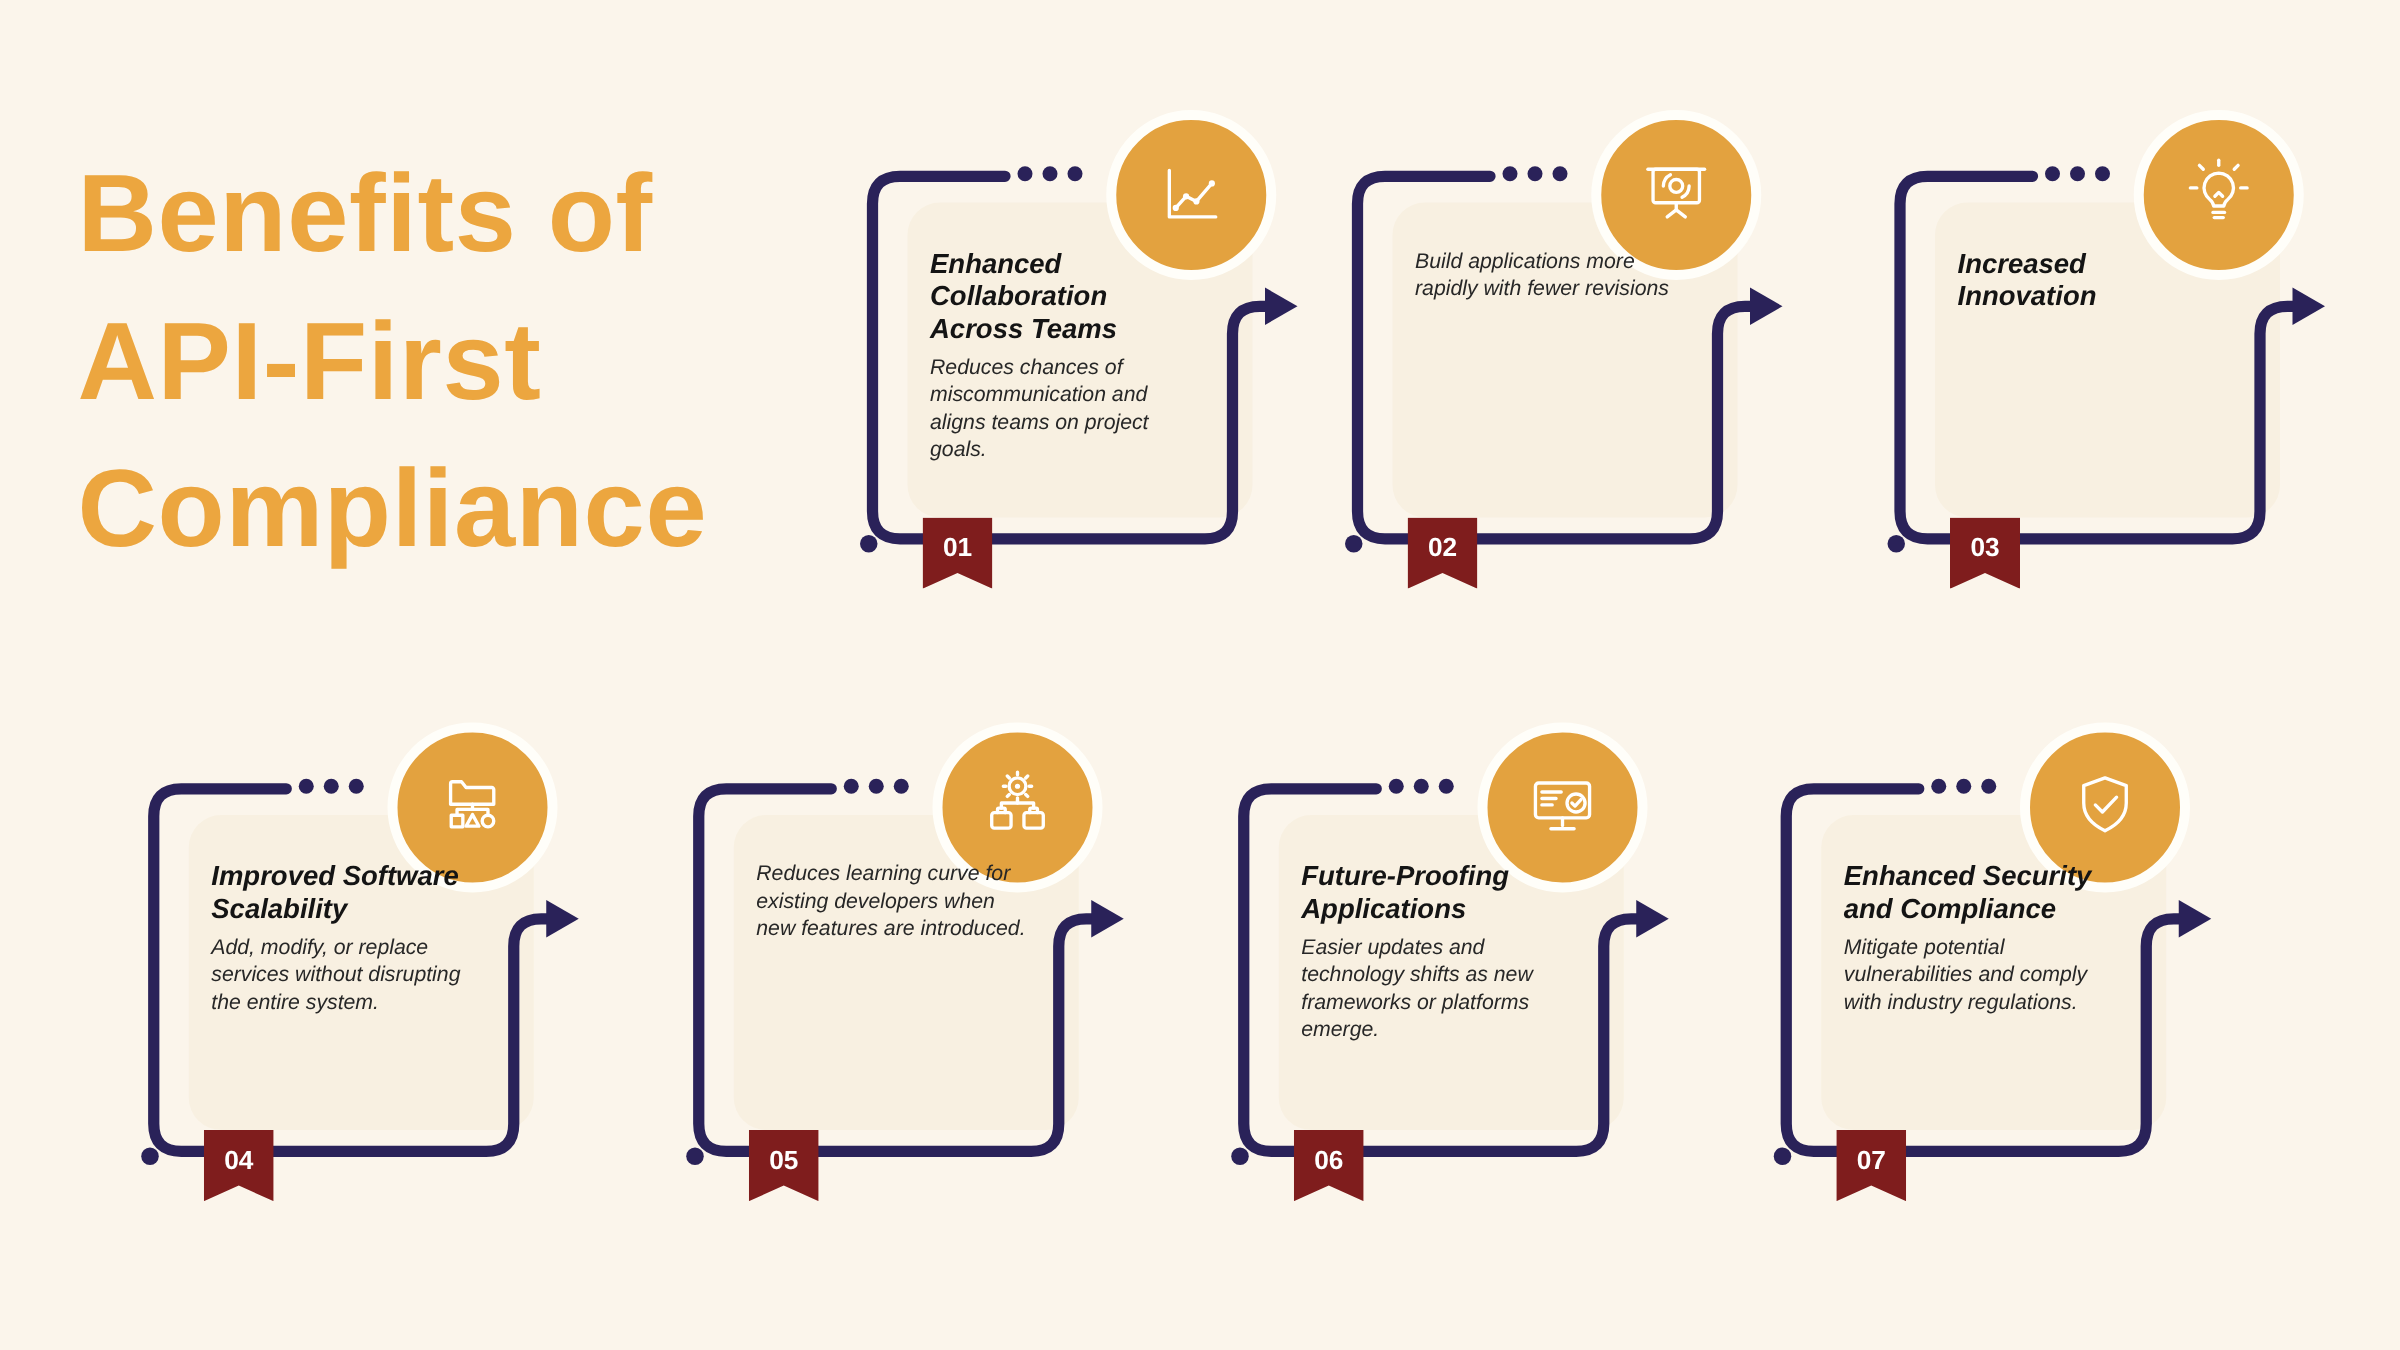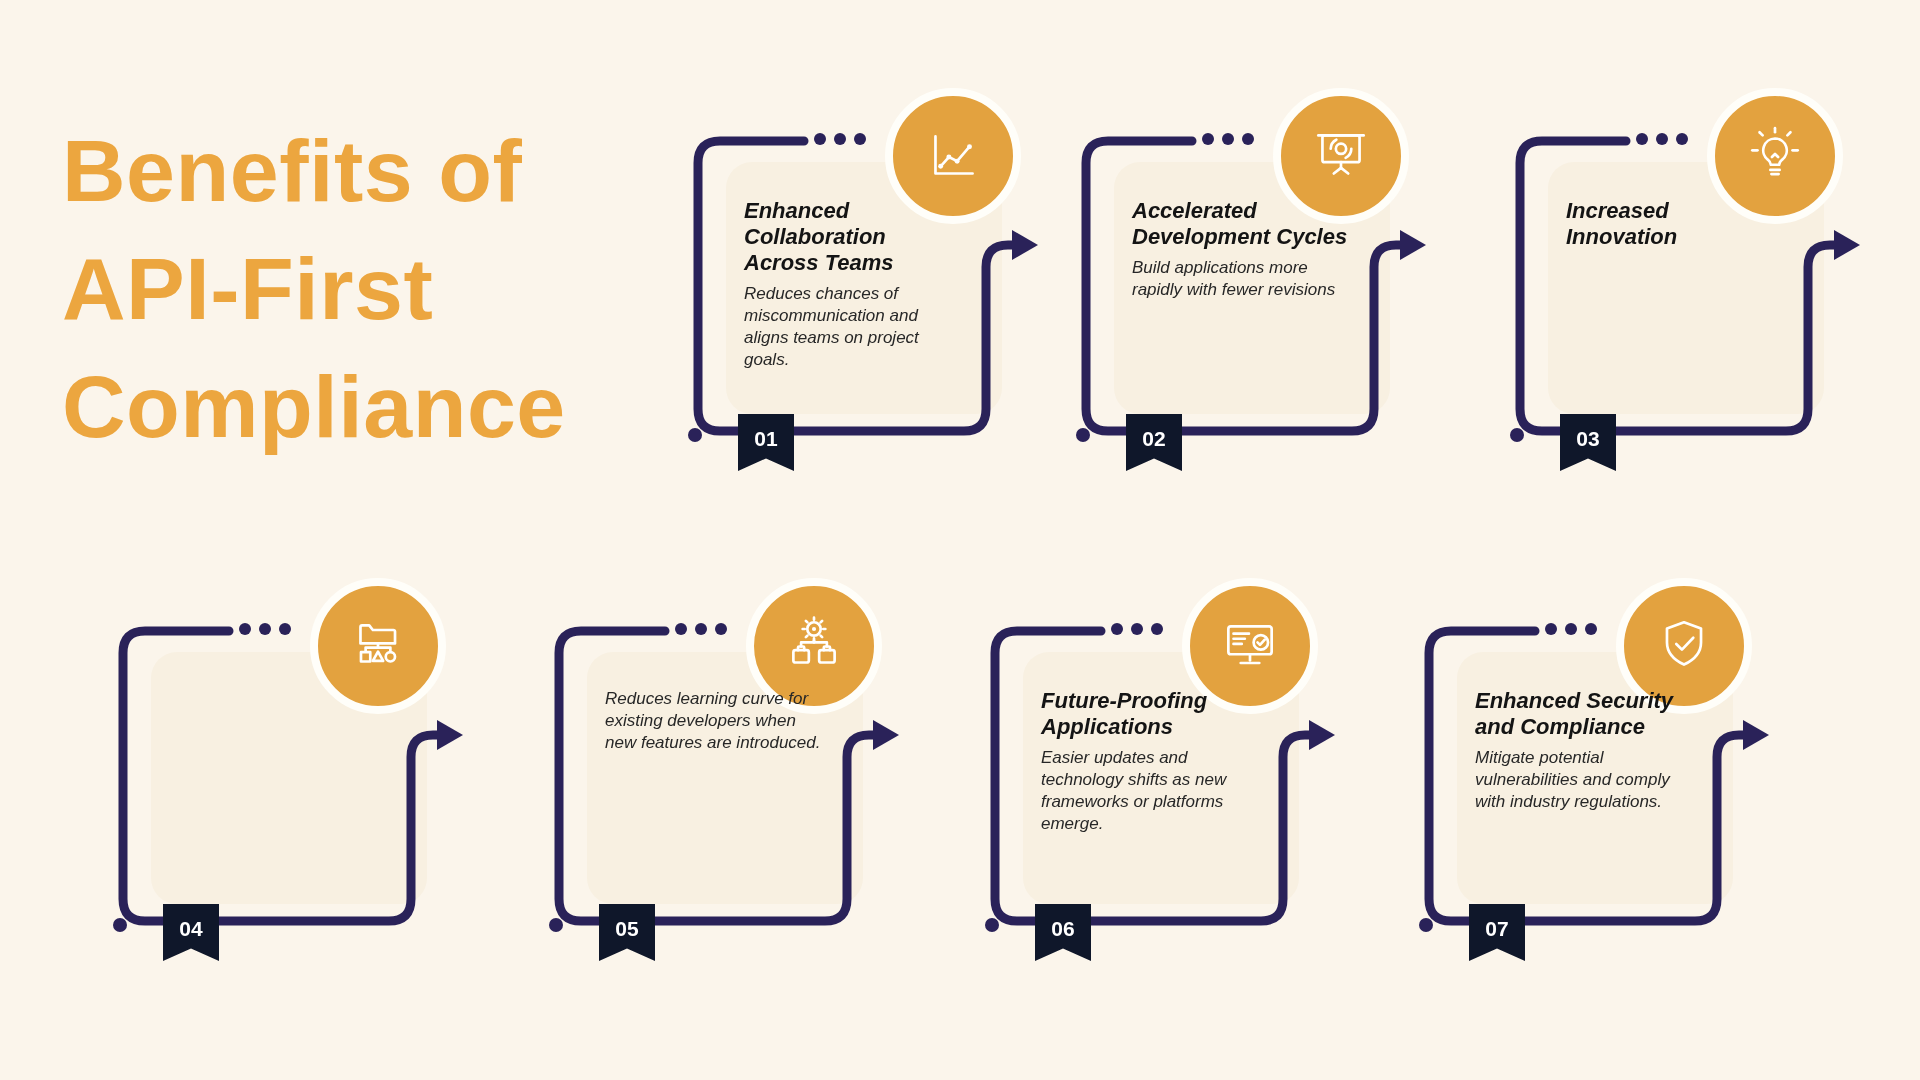--- a/index.html
+++ b/index.html
@@ -22,21 +22,21 @@
   .dots i{width:12px;height:12px;border-radius:50%;background:#2A2259;}
   .icon-circle{position:absolute;left:205px;top:12px;width:120px;height:120px;
                background:#E3A23F;border:8px solid #FFFEF9;border-radius:50%;
                display:flex;align-items:center;justify-content:center;}
   .icon-circle svg{width:66px;height:66px;stroke:#FFFFFF;fill:none;
                    stroke-width:2.6;stroke-linecap:round;stroke-linejoin:round;}
   .icon-circle svg .st-fill{fill:#FFFFFF;stroke:none;}
   .text{position:absolute;left:64px;top:122px;width:216px;font-style:italic;}
   .text h3{margin:0 0 7px 0;font-size:22px;line-height:1.18;color:#141414;font-weight:bold;}
   .text p{margin:0;font-size:17px;line-height:1.3;color:#272727;}
-  .ribbon{position:absolute;left:58px;top:338px;width:56px;height:57px;background:#0f172a;
+  .ribbon{position:absolute;left:58px;top:338px;width:56px;height:57px;background:#7f1d1d;
           clip-path:polygon(0 0,100% 0,100% 100%,50% 78%,0 100%);
           display:flex;justify-content:center;color:#FFFFFF;font-weight:bold;font-size:21px;}
   .ribbon span{margin-top:13px;}
 </style>
 </head>
 <body>
 
 <div id="canvas">
 
   <div class="main-title">
@@ -93,21 +93,20 @@
         <path d="M10 12 H54"></path>
         <rect x="14" y="12" width="36" height="26" rx="2"></rect>
         <circle cx="32" cy="25" r="5"></circle>
         <path d="M22 25 a10 10 0 0 1 5.5 -8.8"></path>
         <path d="M42 25 a10 10 0 0 1 -5.5 8.8"></path>
         <path d="M32 38 V44"></path>
         <path d="M25 49 L32 43.5 L39 49"></path>
       </svg>
     </div>
     <div class="text">
-      <h3>Accelerated Development Cycles</h3>
       <p>Build applications more rapidly with fewer revisions</p>
     </div>
     <div class="ribbon">
       <span>02</span>
     </div>
   </div>
 
   <div class="card" style="left:1502px;top:76px">
     <div class="panel"></div>
     <svg class="frame" width="360" height="395" viewBox="0 0 360 395">
@@ -156,20 +155,24 @@
     <div class="icon-circle">
       <svg viewBox="0 0 64 64">
         <path d="M15 29.5 V13.5 a1.5 1.5 0 0 1 1.5 -1.5 h7 l3.5 4.5 h20 a1.5 1.5 0 0 1 1.5 1.5 V29.5 Z"></path>
         <path d="M32 29.5 V33.5"></path>
         <path d="M20 37.5 V33.5 H44 V37.5"></path>
         <rect x="15.5" y="38" width="9" height="9"></rect>
         <path d="M32 37.5 l5 9 h-10 Z"></path>
         <circle cx="44" cy="42.5" r="4.5"></circle>
       </svg>
     </div>
+    <div class="text">
+      <h3>Improved Software Scalability</h3>
+      <p>Add, modify, or replace services without disrupting the entire system.</p>
+    </div>
     <div class="ribbon">
       <span>04</span>
     </div>
   </div>
 
   <div class="card" style="left:541px;top:566px">
     <div class="panel"></div>
     <svg class="frame" width="360" height="395" viewBox="0 0 360 395">
       <path class="route" d="M124 65 H40 Q18 65 18 87 V333 Q18 355 40 355 H284 Q306 355 306 333 V191 Q306 169 328 169 H334"></path>
       <polygon class="head" points="332,154 358,169 332,184"></polygon>

